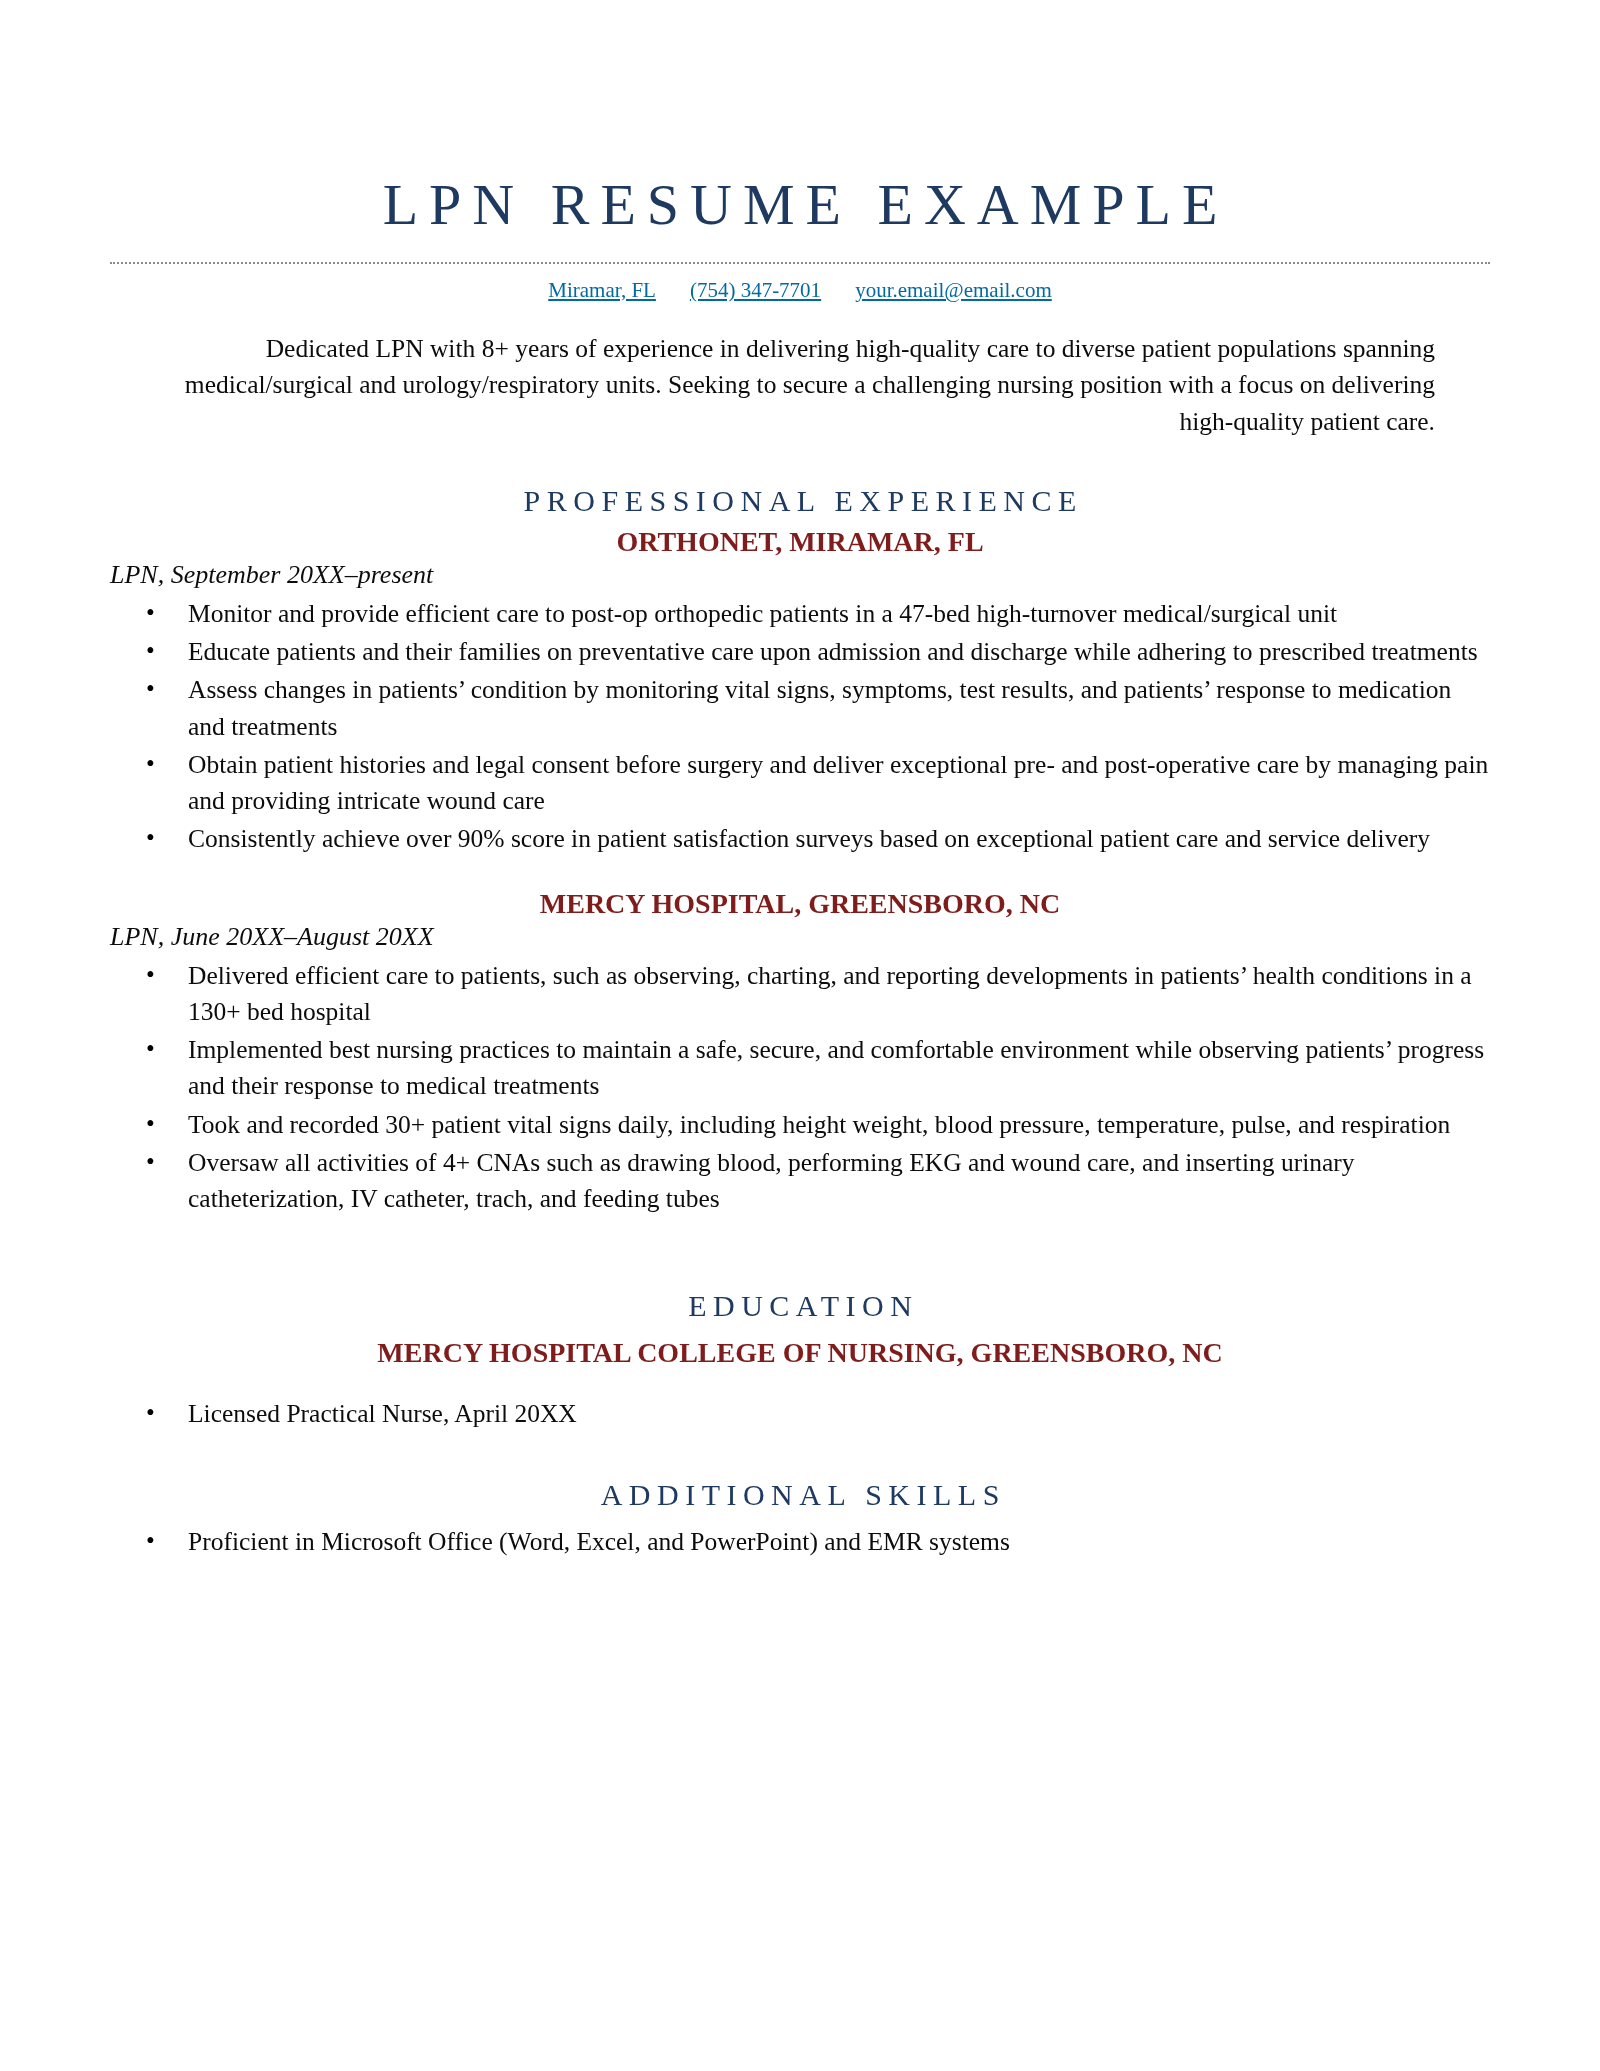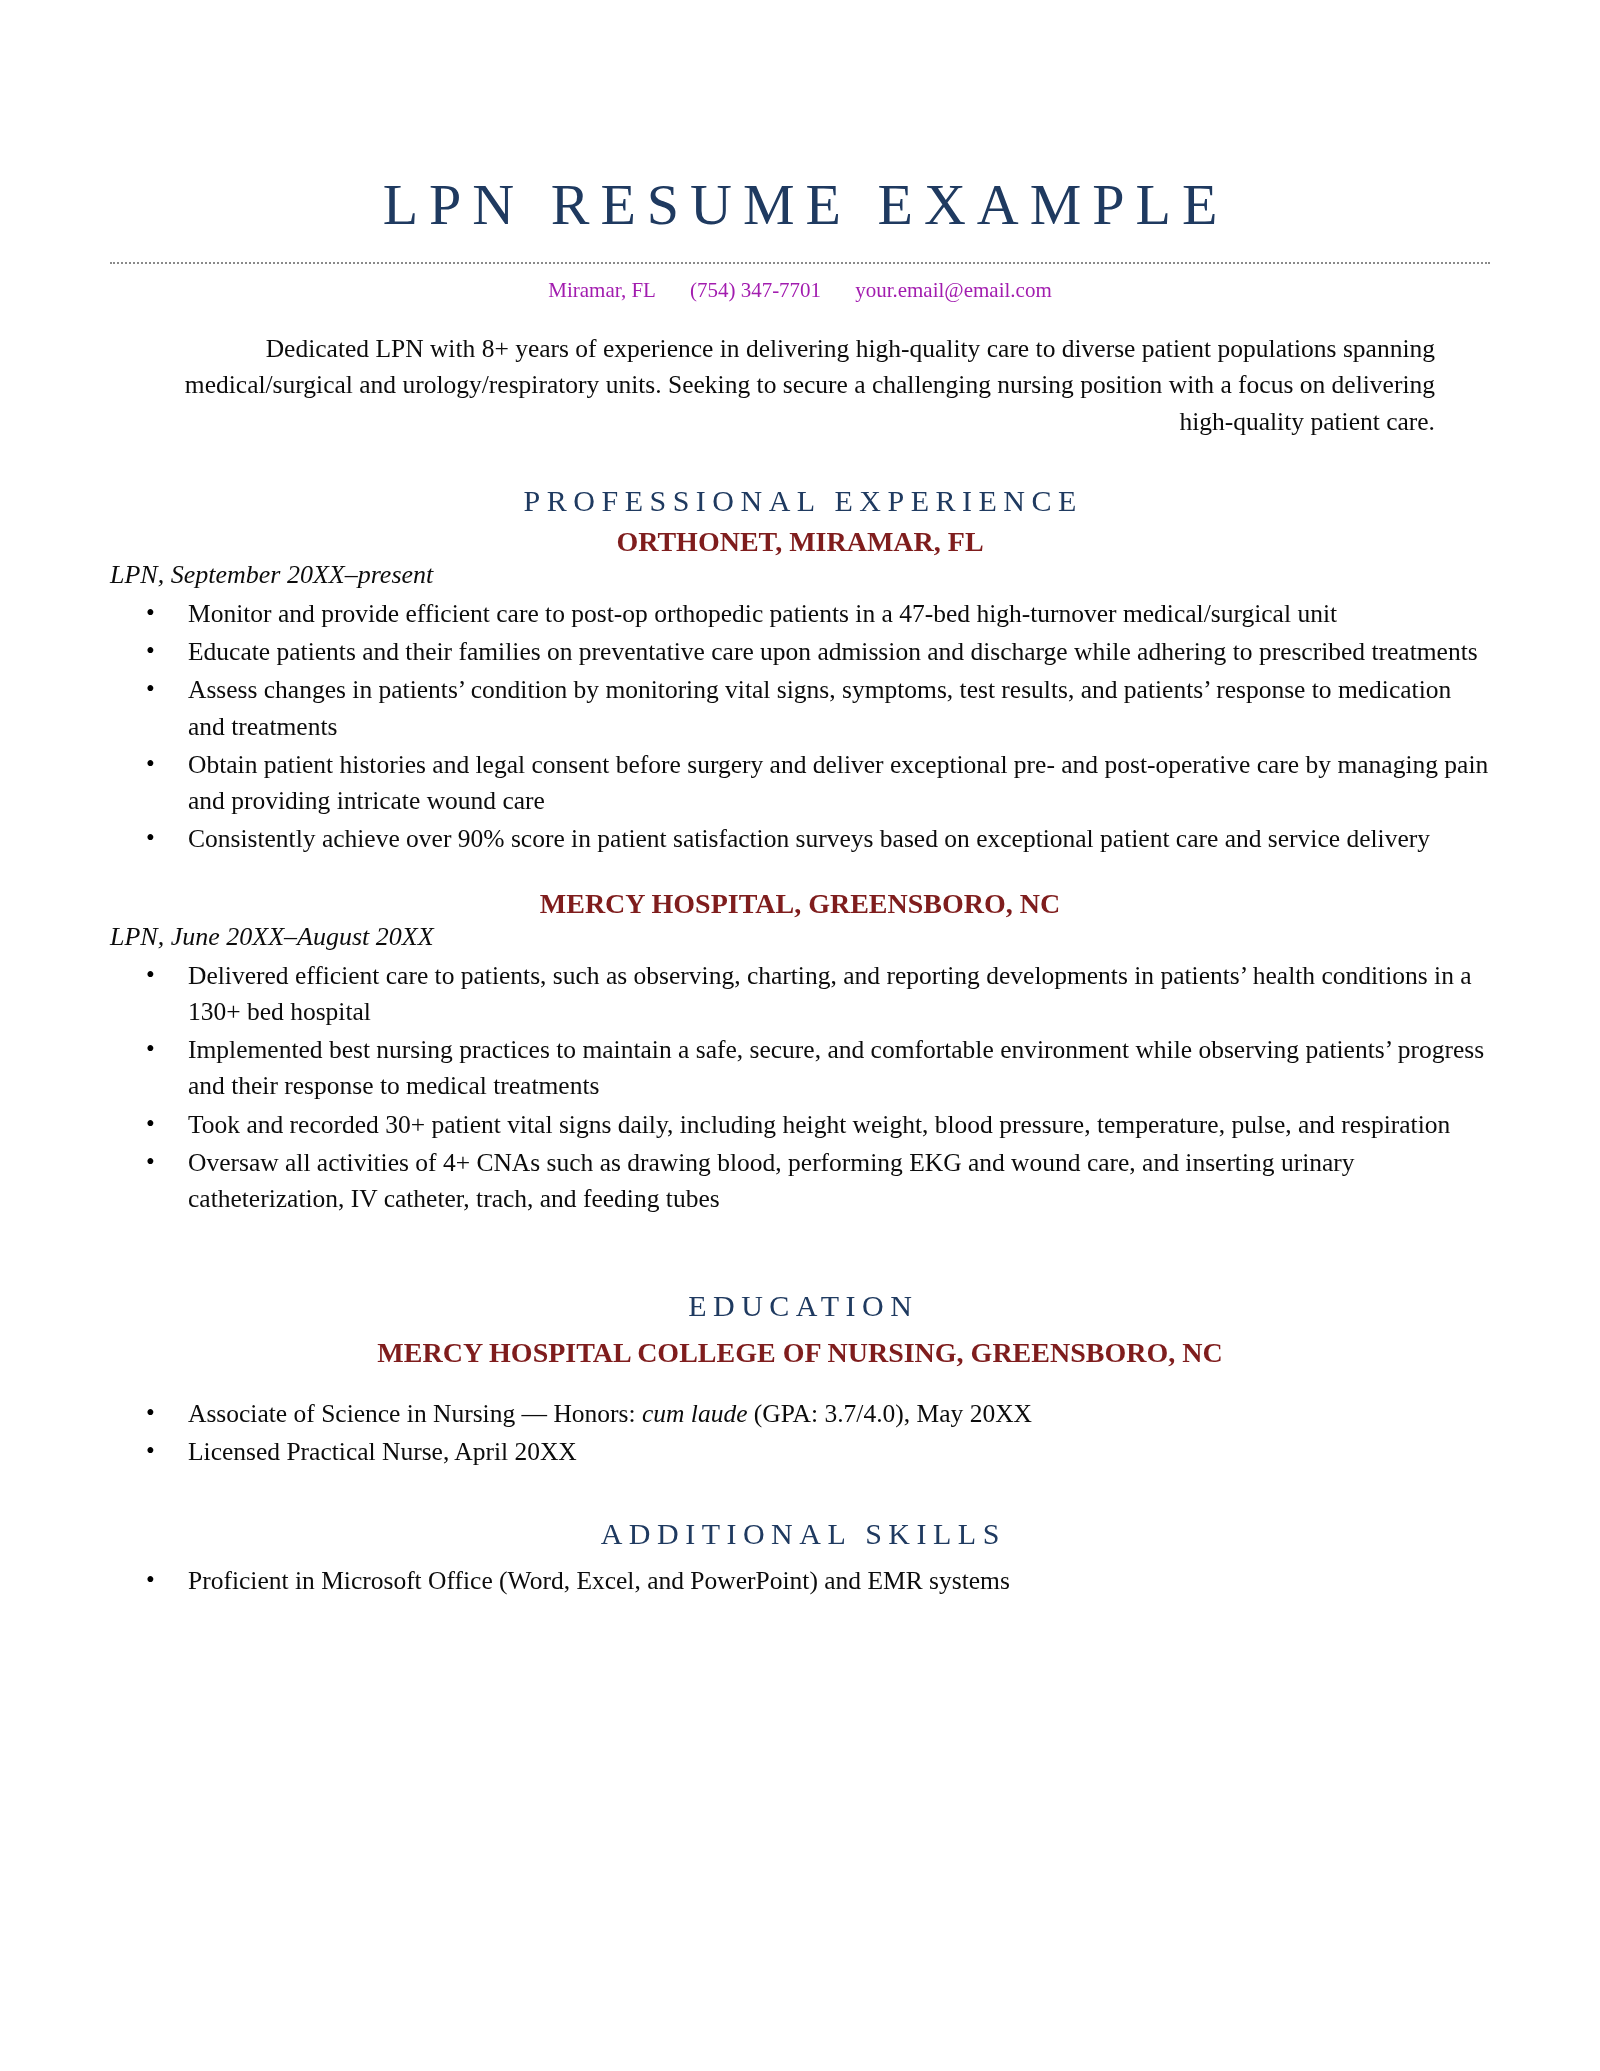--- a/index.html
+++ b/index.html
@@ -42,23 +42,24 @@
     border: 0;
     border-top: 2px dotted #8a8a8a;
     margin: 0 0 12px 0;
     width: 100%;
   }
 
   .contact-line {
     text-align: center;
     font-size: 21px;
     line-height: 1.4;
-    color: #a21caf;
+    color: #0369a1;
     margin: 0 0 26px 0;
     white-space: pre;
+    text-decoration: underline;
   }
   .contact-sep {
     display: inline-block;
     width: 34px;
   }
 
   .summary {
     text-align: right;
     font-size: 25.5px;
     line-height: 1.42;
@@ -182,21 +183,20 @@
   <div class="section">
     <h2 class="section-title">EDUCATION</h2>
 
     <div class="spacer-sm"></div>
 
     <div class="org">MERCY HOSPITAL COLLEGE OF NURSING, GREENSBORO, NC</div>
 
     <div class="spacer-md"></div>
 
     <ul class="bullets">
-      <li><span>Associate of Science in Nursing — Honors: </span><span class="it">cum laude</span><span> (GPA: 3.7/4.0), May 20XX</span></li>
       <li>Licensed Practical Nurse, April 20XX</li>
     </ul>
   </div>
 
   <div class="spacer-lg"></div>
 
   <div class="section">
     <h2 class="section-title">ADDITIONAL SKILLS</h2>
 
     <div class="spacer-sm"></div>

